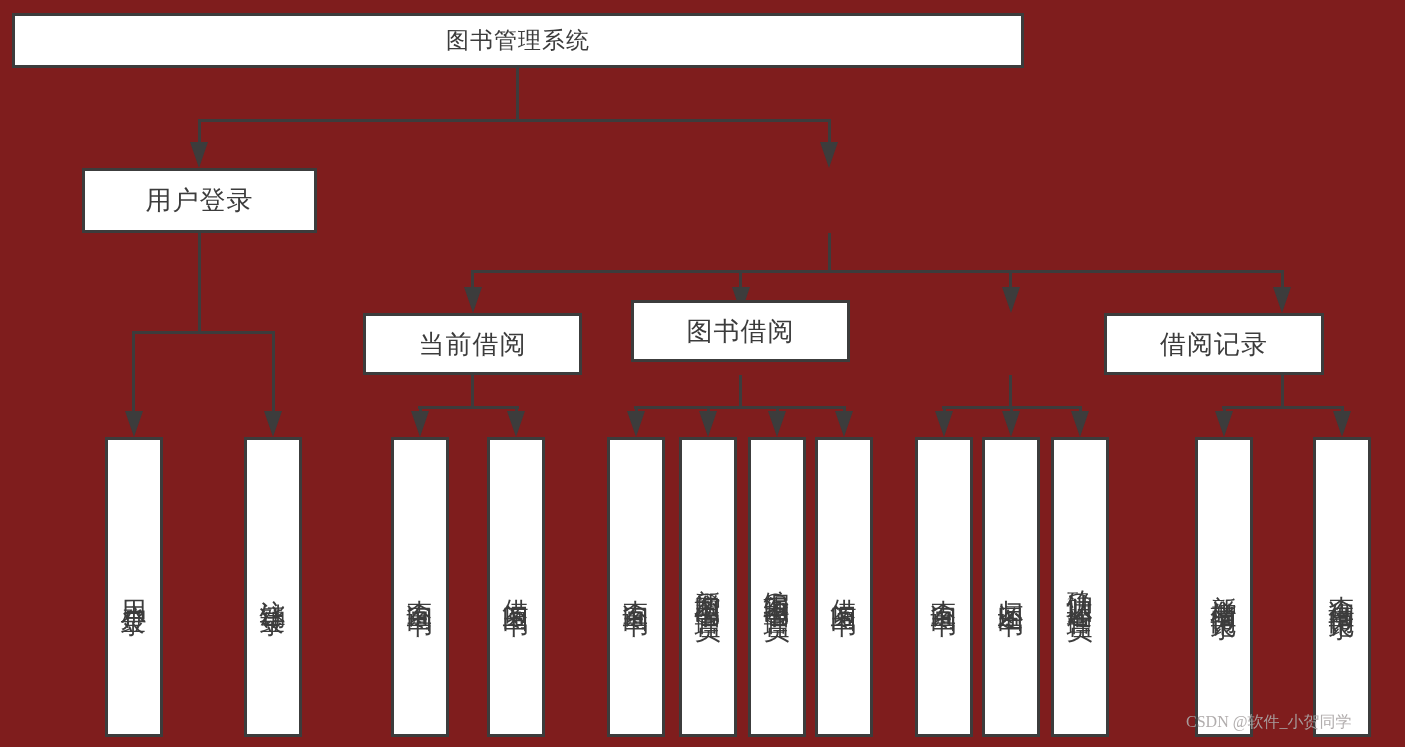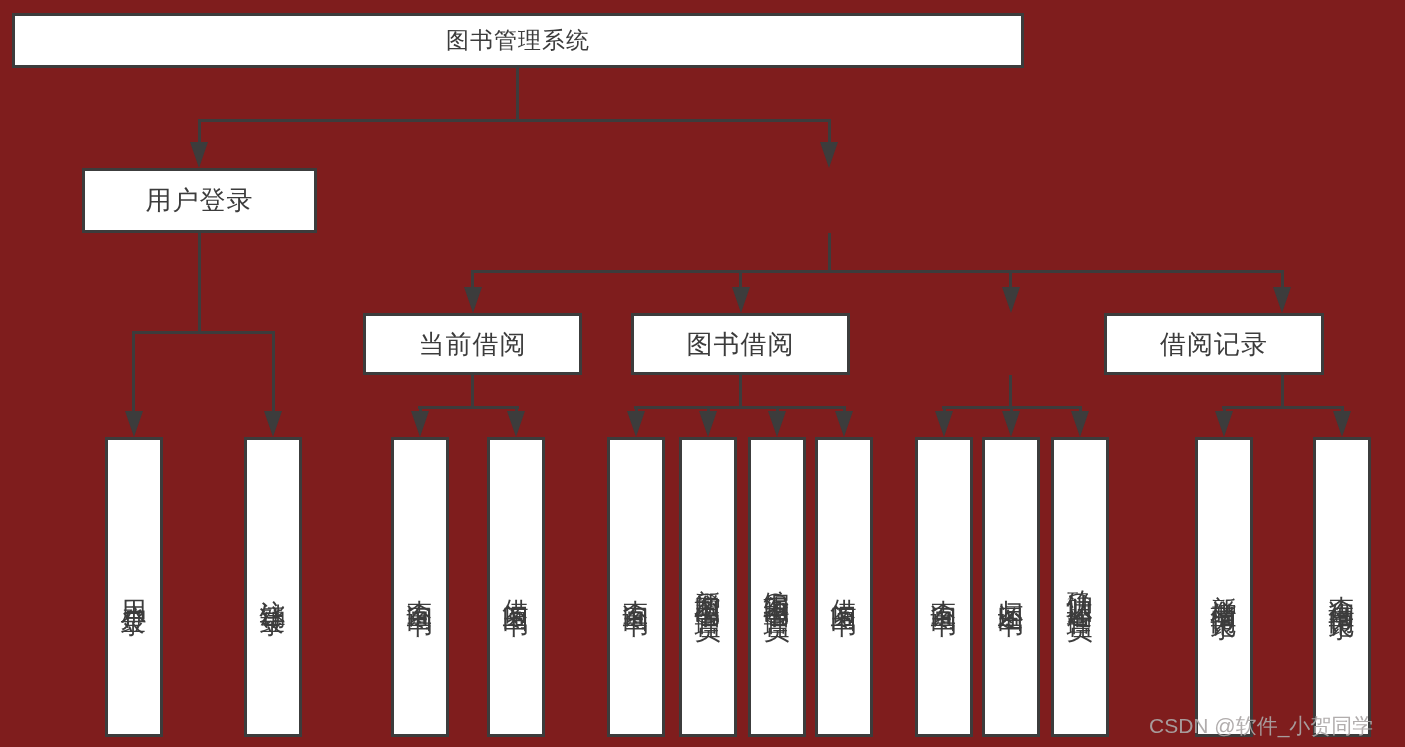--- a/index.html
+++ b/index.html
@@ -19,22 +19,22 @@
     font-size:26px;letter-spacing:4px;line-height:1;white-space:nowrap;
   }
   .vl{position:absolute;width:3px;background:#3c3c3c;}
   .hl{position:absolute;height:3px;background:#3c3c3c;}
   .arrow{
     position:absolute;width:0;height:0;
     border-left:9px solid transparent;border-right:9px solid transparent;
     border-top:26px solid #3c3c3c;
   }
   .watermark{
-    position:absolute;left:1149px;top:711px;font-size:21px;line-height:1.4;
-    color:rgba(170,166,166,0.92);white-space:nowrap;z-index:5;
+    position:absolute;left:1186px;top:711px;font-size:16px;line-height:1.4;
+    color:rgba(170,166,166,0.92);white-space:nowrap;z-index:5;font-family:Liberation Serif, serif;
   }
 </style>
 </head>
 <body>
 
 <div class="stage">
 
   <div class="node root-node" style="left:12px;top:13px;width:1012px;height:55px;">
     <span>图书管理系统</span>
   </div>
@@ -64,21 +64,21 @@
   <div class="vl" style="left:739px;top:270px;height:22px;"></div>
   <div class="arrow" style="left:732px;top:287px;"></div>
   <div class="vl" style="left:1009px;top:270px;height:22px;"></div>
   <div class="arrow" style="left:1002px;top:287px;"></div>
   <div class="vl" style="left:1281px;top:270px;height:22px;"></div>
   <div class="arrow" style="left:1273px;top:287px;"></div>
 
   <div class="node h-node" style="left:363px;top:313px;width:219px;height:62px;">
     <span>当前借阅</span>
   </div>
-  <div class="node h-node" style="left:631px;top:313px;width:219px;height:62px;">
+  <div class="node h-node" style="left:631px;top:300px;width:219px;height:62px;">
     <span>图书借阅</span>
   </div>
   <div class="node h-node" style="left:1104px;top:313px;width:220px;height:62px;">
     <span>借阅记录</span>
   </div>
 
   <div class="vl" style="left:471px;top:375px;height:34px;"></div>
   <div class="hl" style="left:418px;top:406px;width:101px;"></div>
   <div class="vl" style="left:419px;top:406px;height:12px;"></div>
   <div class="arrow" style="left:411px;top:411px;"></div>

